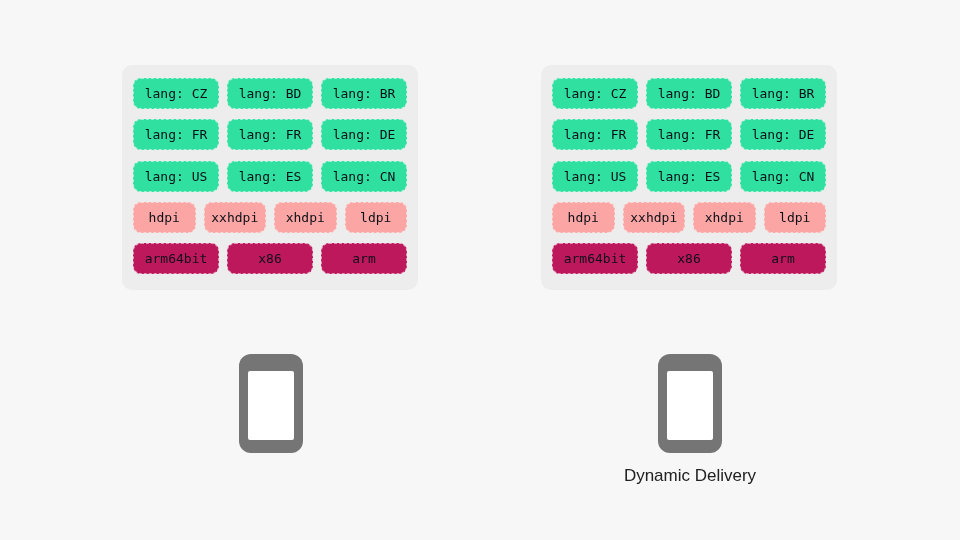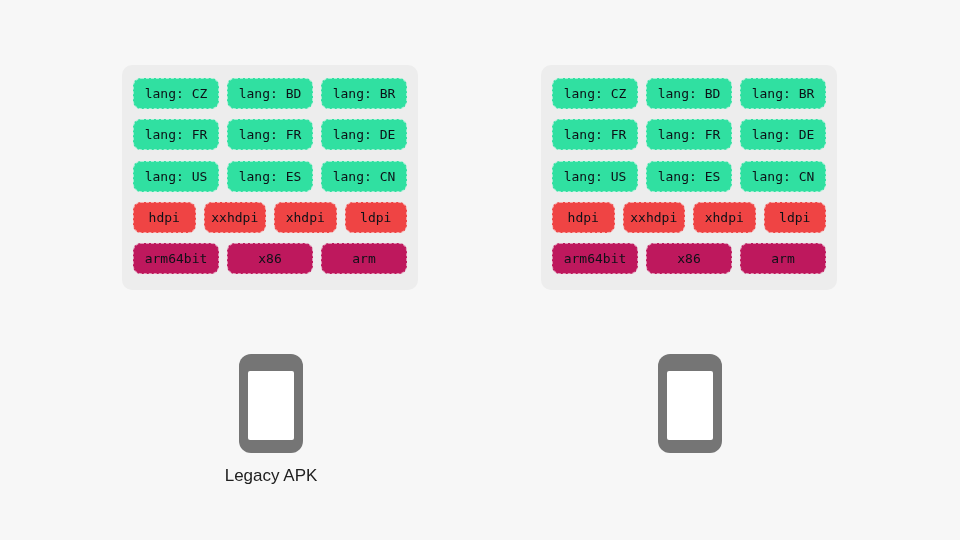--- a/index.html
+++ b/index.html
@@ -8,21 +8,21 @@
   .panel{position:absolute;top:65px;width:296px;height:225px;background:#ededed;
          border-radius:10px;box-sizing:border-box;padding:13px 11px 16px;
          display:flex;flex-direction:column;justify-content:space-between;}
   .panel.left{left:122px;}
   .panel.right{left:541px;}
   .chip-row{display:flex;gap:8px;}
   .chip{flex:1;height:31px;border-radius:8px;display:flex;align-items:center;justify-content:center;
         font-size:13px;font-weight:500;color:#0d1117;box-sizing:border-box;
         border:1px dashed rgba(255,255,255,0.55);white-space:pre;}
   .chip.lang{background:#30e0a1;}
-  .chip.density{background:#ef4444;}
+  .chip.density{background:#fca5a5;}
   .chip.abi{background:#be185d;}
   .phone{position:absolute;top:354px;width:64px;height:99px;background:#757575;border-radius:12px;}
   .phone.left{left:239px;}
   .phone.right{left:658px;}
   .phone .screen{position:absolute;left:9px;right:9px;top:17px;bottom:13px;background:#ffffff;border-radius:2px;}
   .caption{position:absolute;top:466px;width:300px;text-align:center;
            font-family:"Liberation Sans",sans-serif;font-size:17px;color:#212121;}
   .caption.left{left:121px;}
   .caption.right{left:540px;}
 </style>
@@ -89,15 +89,15 @@
     </div>
   </div>
 
   <div class="phone left">
     <div class="screen"></div>
   </div>
   <div class="phone right">
     <div class="screen"></div>
   </div>
 
-  <div class="caption left">Legacy APK</div>
+  <div class="caption right">Dynamic Delivery</div>
 
 </div>
 
 </body></html>

